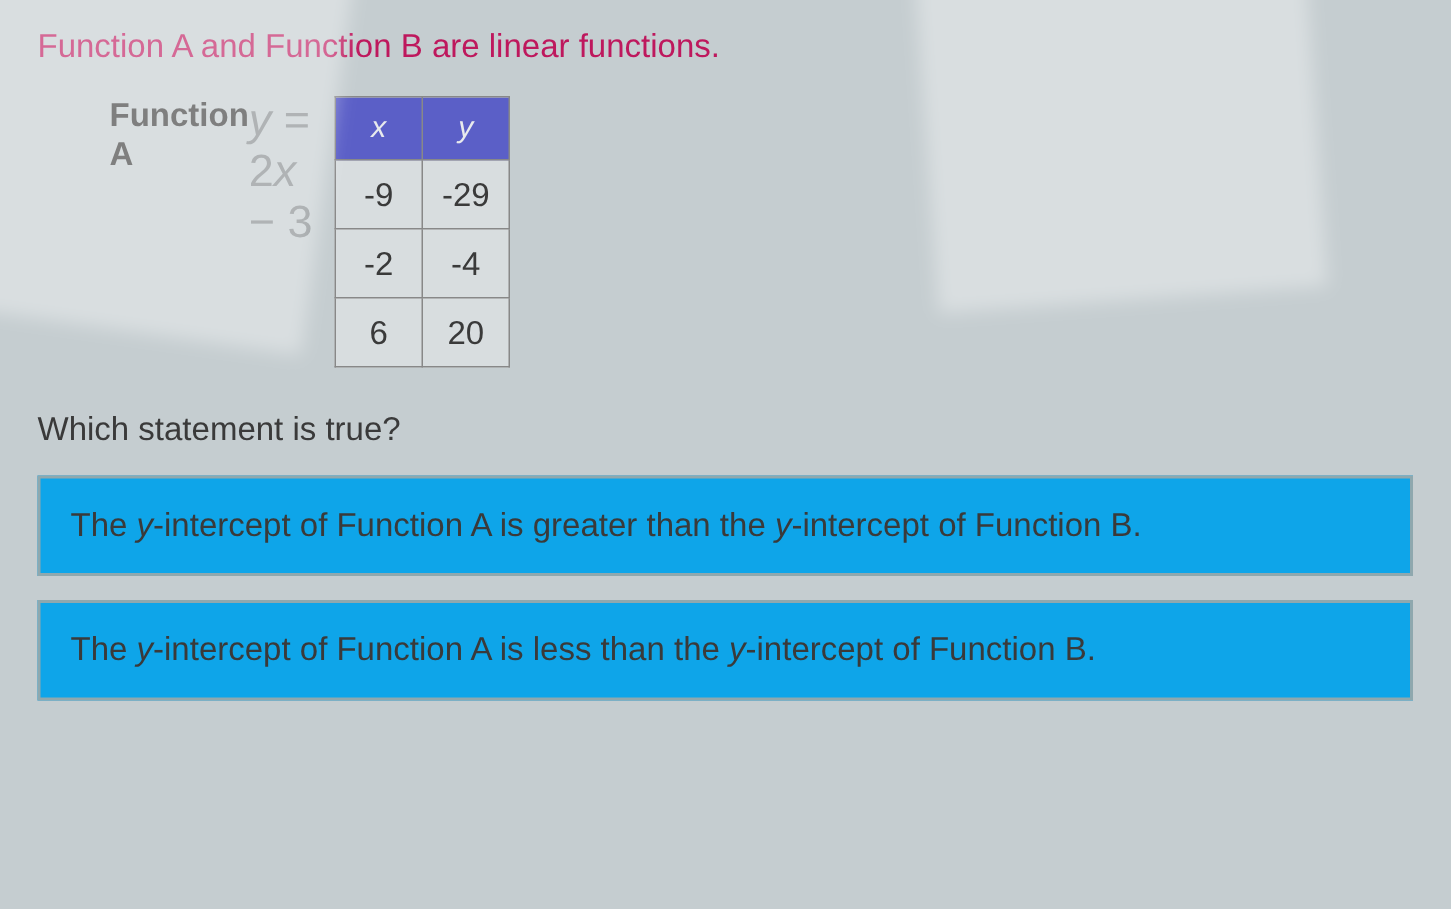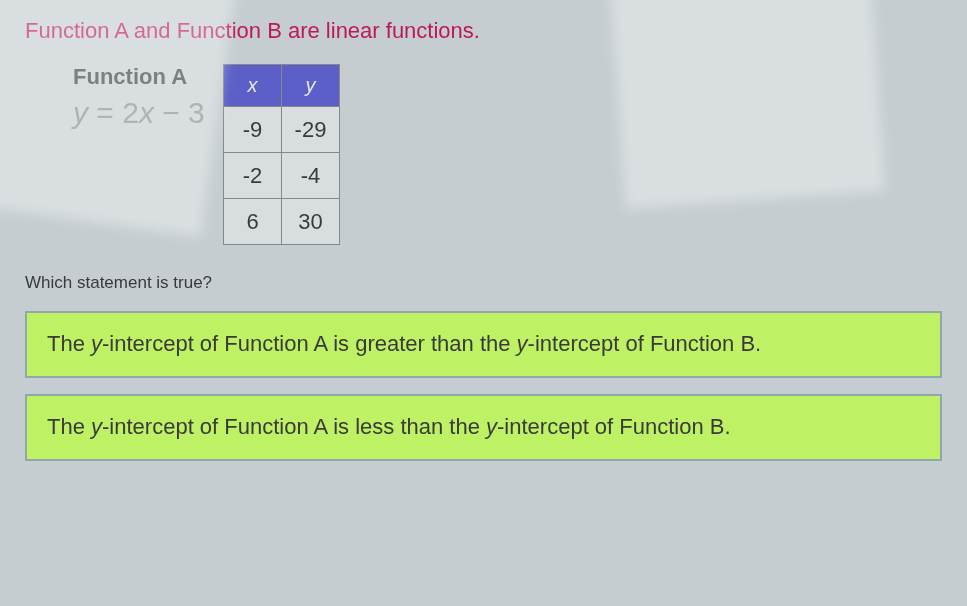--- a/index.html
+++ b/index.html
@@ -24,21 +24,20 @@
     }
     .functions-row {
       display: flex;
       gap: 10px;
       margin-left: 48px;
       margin-bottom: 28px;
       align-items: flex-start;
     }
     .function-col {
       display: flex;
-      flex-direction: column;
     }
     .function-header {
       font-size: 22px;
       font-weight: bold;
       color: #3a3a3a;
       margin-bottom: 6px;
     }
     .function-a-equation {
       font-size: 30px;
       color: #858b8e;
@@ -65,27 +64,27 @@
     .data-table td {
       border: 1px solid #888;
       width: 58px;
       height: 46px;
       text-align: center;
       font-size: 22px;
       color: #3a3a3a;
       background: #d8dddf;
     }
     .question-text {
-      font-size: 17px;
+      font-size: 22px;
       color: #3a3a3a;
       margin-bottom: 18px;
     }
     .answer-option {
       border: 2px solid #8fa8ae;
-      background: #bef264;
+      background: #0ea5e9;
       padding: 16px 20px;
       margin-bottom: 16px;
       font-size: 22px;
       color: #3a3a3a;
       line-height: 1.4;
       cursor: pointer;
     }
     .answer-option .ital {
       font-style: italic;
     }
@@ -140,21 +139,21 @@
         <tr>
           <td>-9</td>
           <td>-29</td>
         </tr>
         <tr>
           <td>-2</td>
           <td>-4</td>
         </tr>
         <tr>
           <td>6</td>
-          <td>30</td>
+          <td>20</td>
         </tr>
       </tbody>
     </table>
   </div>
 </div>
 
 <div class="question-text">Which statement is true?</div>
 
 <div class="answer-option">
   <span>The </span><span class="ital">y</span><span>-intercept of Function A is greater than the </span><span class="ital">y</span><span>-intercept of Function B.</span>

